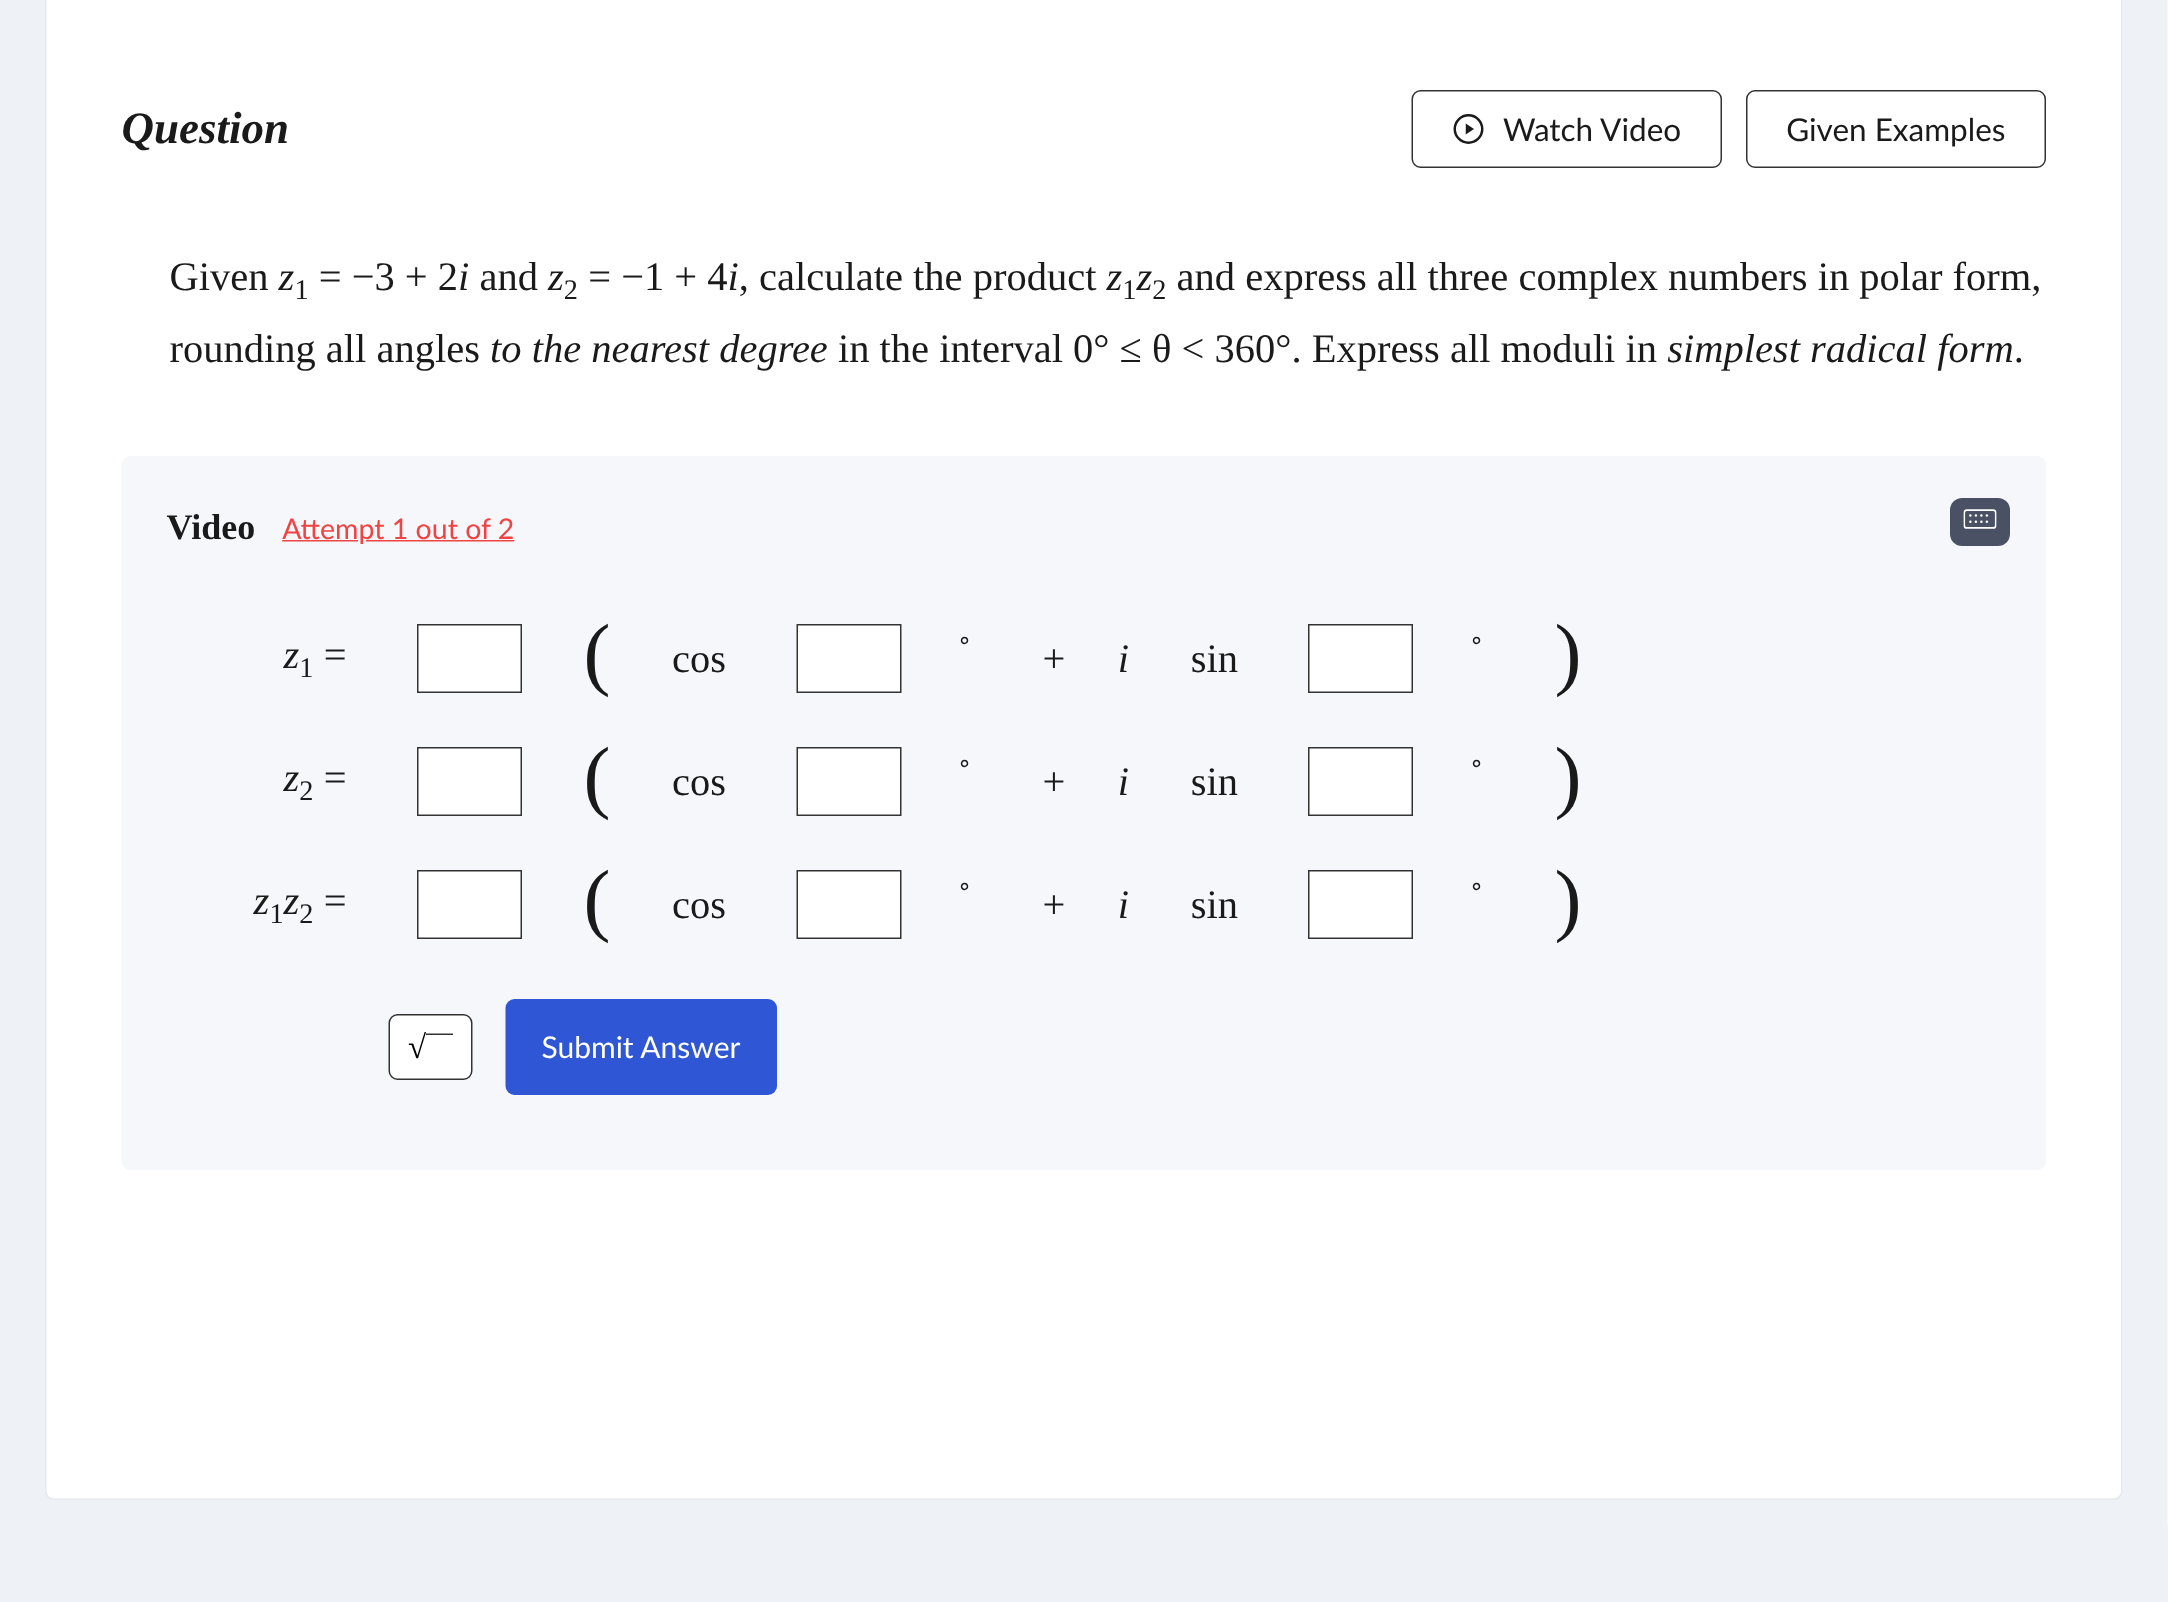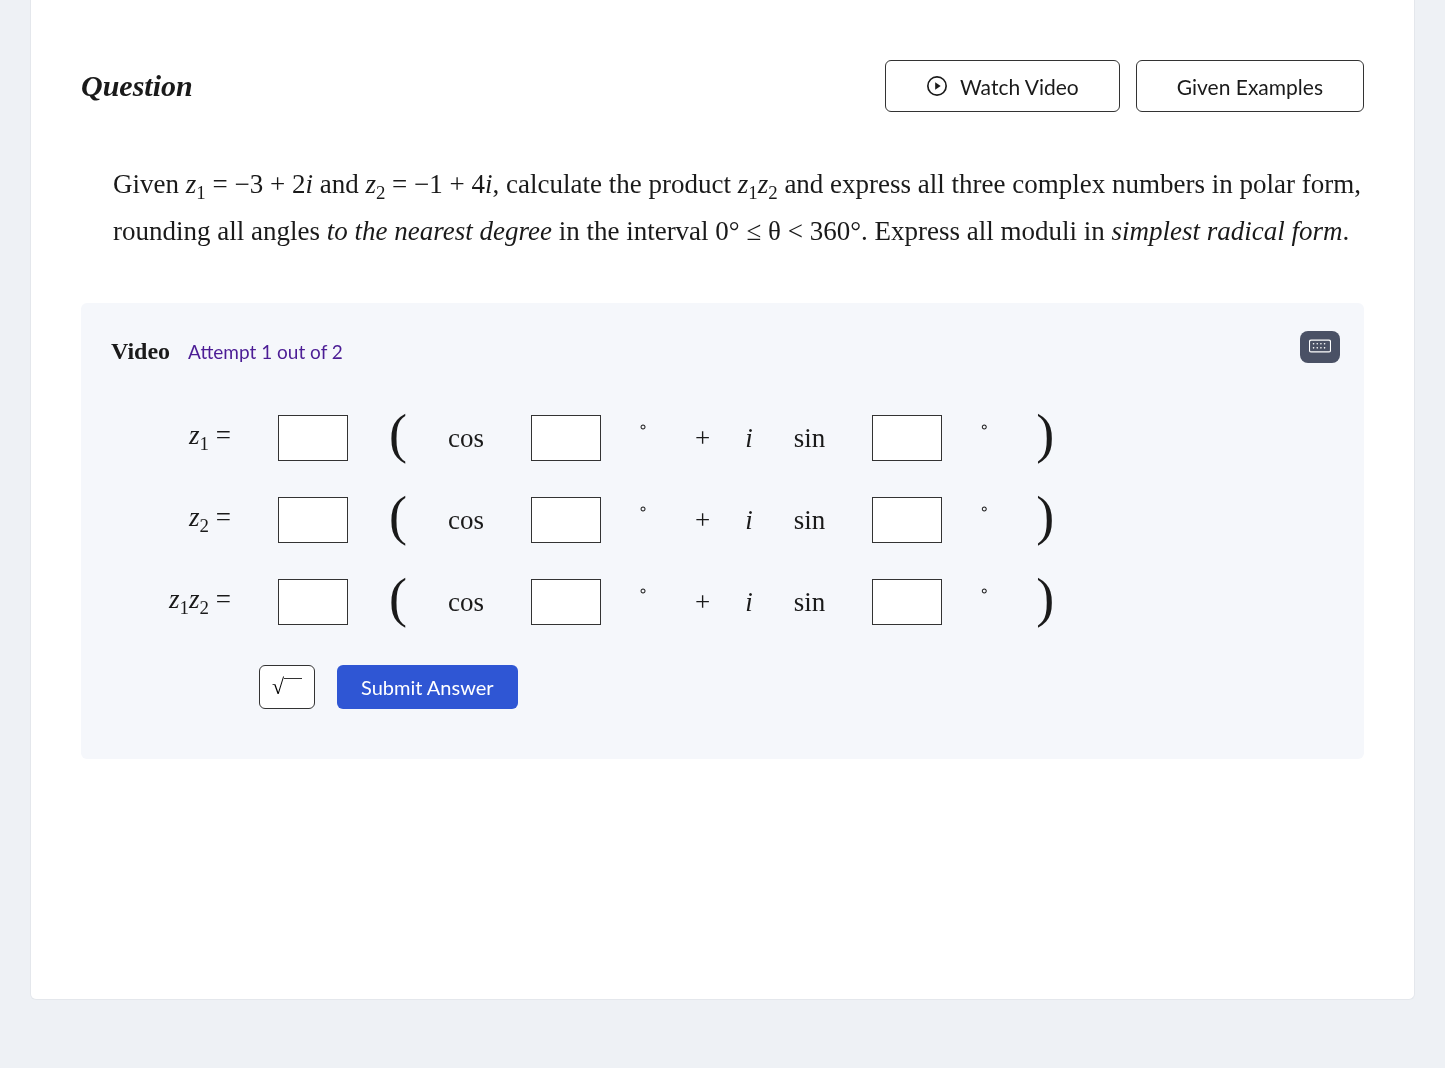--- a/index.html
+++ b/index.html
@@ -33,21 +33,21 @@
     font-style: italic;
   }
   .header-buttons {
     display: flex;
     gap: 16px;
   }
   .hdr-btn {
     border: 1.5px solid #333;
     background: #fff;
     border-radius: 6px;
-    padding: 0 40px;
+    padding: 0 26px;
     height: 52px;
     font-size: 21px;
     font-family: inherit;
     display: inline-flex;
     align-items: center;
     gap: 12px;
     cursor: pointer;
     color: #1a1a1a;
   }
   .play-ico {
@@ -75,22 +75,23 @@
     align-items: baseline;
     gap: 18px;
     margin-bottom: 50px;
   }
   .ans-label {
     font-family: Georgia, 'Times New Roman', serif;
     font-weight: 700;
     font-size: 24px;
   }
   .attempt {
-    color: #4c1d95;
+    color: #ef4444;
     font-size: 19px;
+    text-decoration: underline;
   }
   .kbd-btn {
     position: absolute;
     top: 28px;
     right: 24px;
     width: 40px;
     height: 32px;
     border-radius: 8px;
     background: #4a5165;
     display: flex;
@@ -145,21 +146,21 @@
     justify-content: center;
     cursor: pointer;
     font-family: 'Times New Roman', serif;
     font-size: 22px;
   }
   .submit-btn {
     background: #2f56d4;
     color: #fff;
     border: none;
     border-radius: 6px;
-    height: 44px;
+    height: 64px;
     padding: 0 24px;
     font-size: 20px;
     font-family: inherit;
     cursor: pointer;
   }
 </style>
 </head>
 <body>
 
 <div class="card">

